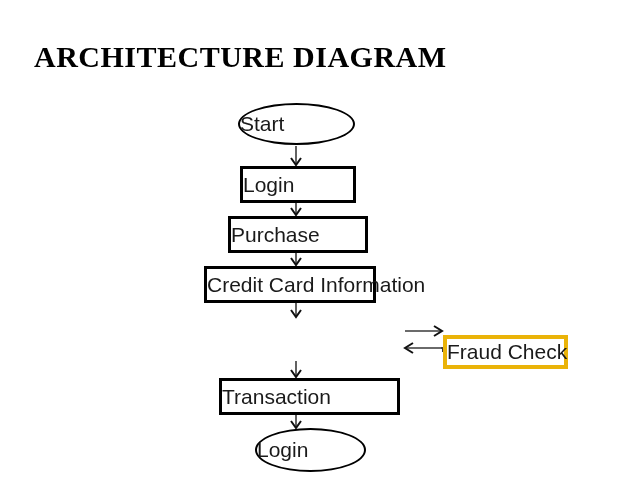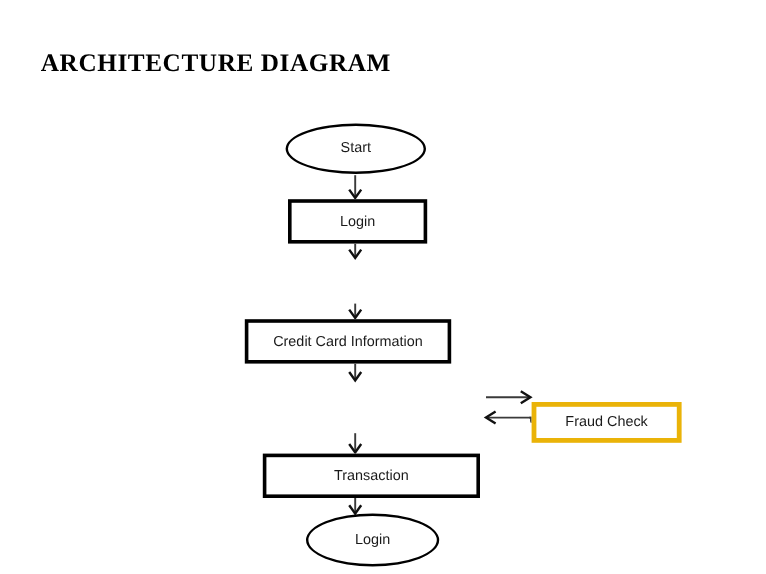--- a/index.html
+++ b/index.html
@@ -17,35 +17,34 @@
     font-family: "Liberation Sans", sans-serif;
   }
 
   
   #diagram-title {
     position: absolute;
     left: 34px;
     top: 40px;
     font-family: "Liberation Serif", serif;
     font-weight: bold;
-    font-size: 21px;
+    font-size: 30px;
     letter-spacing: 0.5px;
     color: #000000;
     white-space: nowrap;
   }
 
   
   .node {
     position: absolute;
     box-sizing: border-box;
     display: flex;
     align-items: center;
-    justify-content: center;
     color: #1a1a1a;
-    font-size: 12px;
+    font-size: 21px;
     line-height: 1.1;
     background: #ffffff;
     text-align: center;
     white-space: nowrap;
   }
 
   .node.process {
     border: 3px solid #000000;
   }
   .node.process-thin {
@@ -141,20 +140,23 @@
   </svg>
 
   <div class="node terminator" style="left:238px; top:103px; width:117px; height:42px;">
     <span>Start</span>
   </div>
 
   <div class="node process" style="left:240px; top:166px; width:116px; height:37px;">
     <span>Login</span>
   </div>
 
+  <div class="node process" style="left:228px; top:216px; width:140px; height:37px;">
+    <span>Purchase</span>
+  </div>
 
   <div class="node process" style="left:204px; top:266px; width:172px; height:37px;">
     <span>Credit Card Information</span>
   </div>
 
 
   <div class="node process-thin" style="left:443px; top:318px; width:125px; height:34px;">
     <span>Fraud Check</span>
   </div>
 

